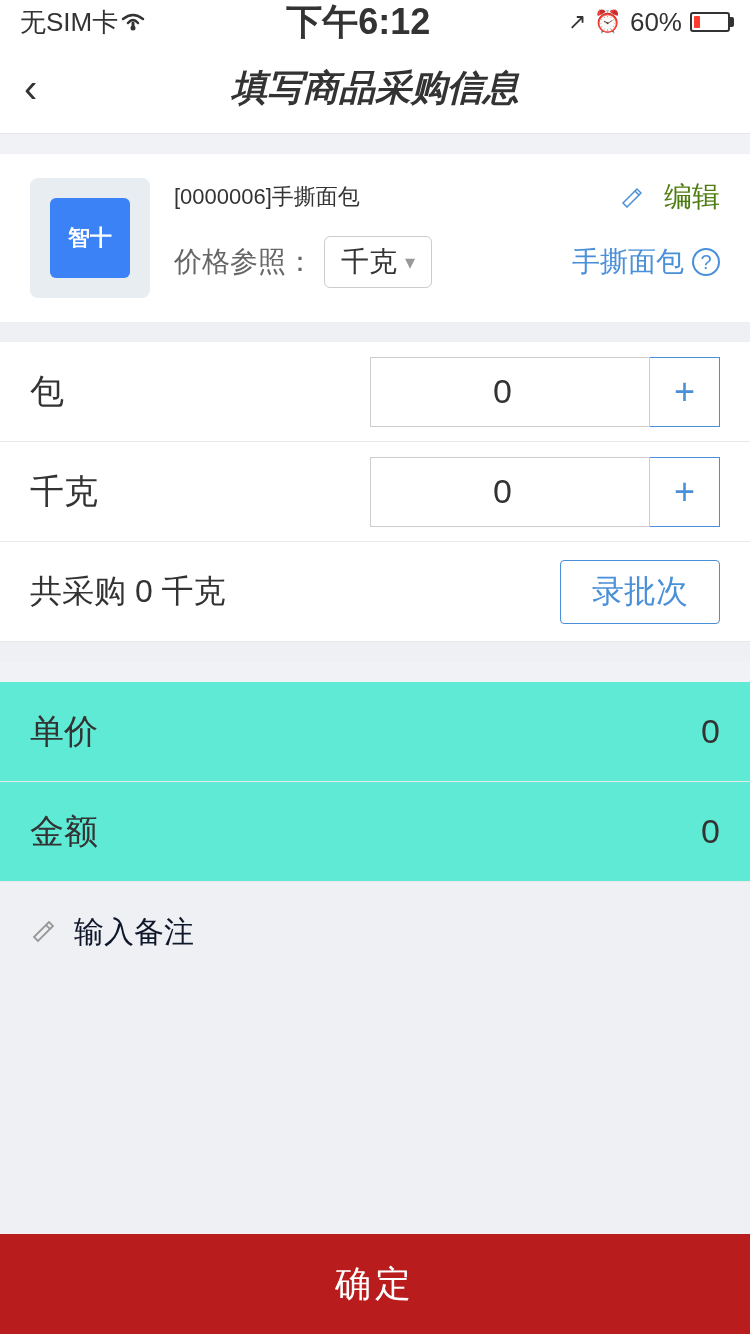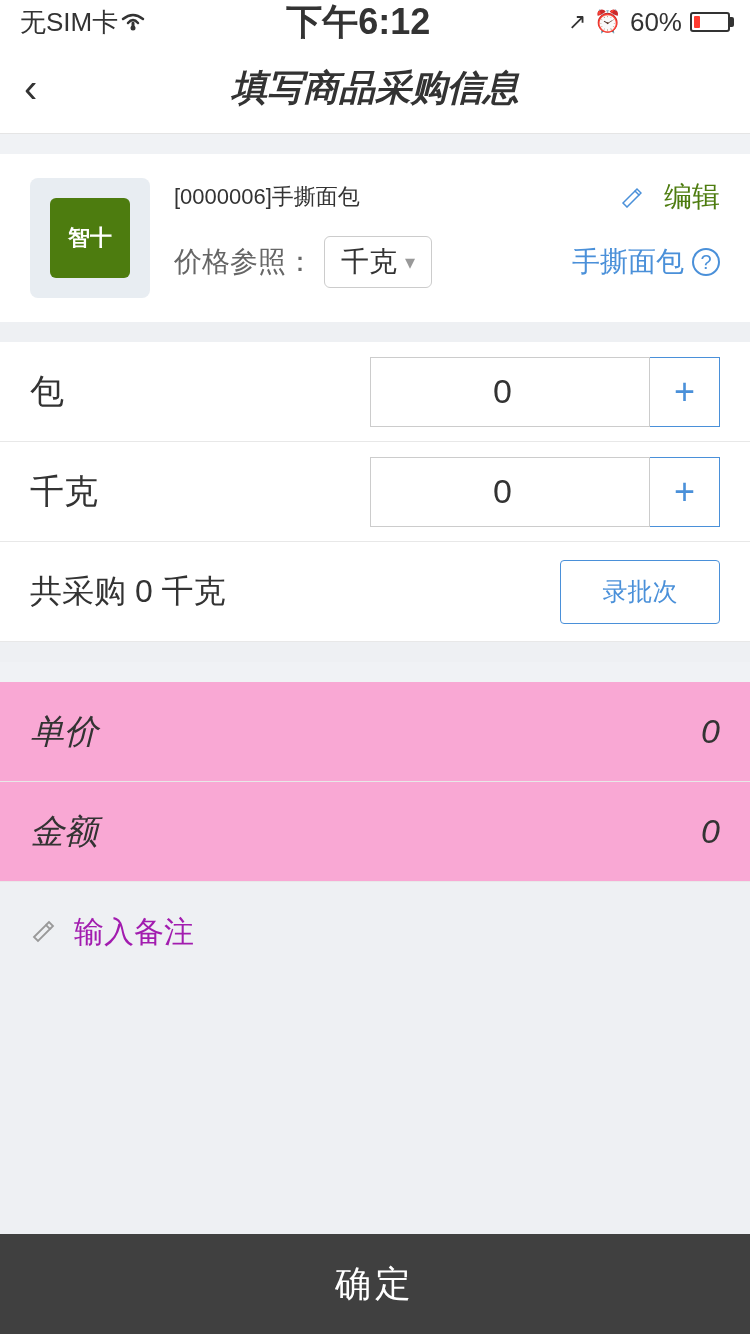--- a/index.html
+++ b/index.html
@@ -114,21 +114,21 @@
       background: #e8edf2;
       border-radius: 8px;
       display: flex;
       align-items: center;
       justify-content: center;
       flex-shrink: 0;
     }
     .product-logo {
       width: 80px;
       height: 80px;
-      background: #4d7c0f;
+      background: #3b82f6;
       border-radius: 6px;
       display: flex;
       align-items: center;
       justify-content: center;
     }
     .product-logo-text {
       font-size: 22px;
       color: #fff;
       font-weight: bold;
     }
@@ -258,33 +258,32 @@
     .total-text {
       font-size: 32px;
       color: #333;
     }
     .batch-btn {
       width: 160px;
       height: 64px;
       border: 1px solid #4a90d9;
       background: #fff;
       color: #4a90d9;
-      font-size: 25px;
+      font-size: 32px;
       border-radius: 4px;
       display: flex;
       align-items: center;
       justify-content: center;
       cursor: pointer;
     }
 
     
     .price-section {
-      background: #f9a8d4;
+      background: #5eead4;
       margin-top: 20px;
-      font-style: italic;
     }
     .price-row {
       display: flex;
       align-items: center;
       justify-content: space-between;
       padding: 0 30px;
       height: 100px;
       border-bottom: 1px solid #e8e8e8;
     }
     .price-label {
@@ -305,38 +304,38 @@
       align-items: center;
       gap: 16px;
       min-height: 100px;
     }
     .notes-icon {
       font-size: 30px;
       color: #999;
     }
     .notes-placeholder {
       font-size: 30px;
-      color: #a21caf;
+      color: #0f172a;
     }
 
     
     .content-area {
       flex: 1;
       background: #eef0f3;
       min-height: 300px;
     }
 
     
     .confirm-btn {
       position: fixed;
       bottom: 0;
       left: 0;
       width: 750px;
       height: 100px;
-      background: #404040;
+      background: #b91c1c;
       display: flex;
       align-items: center;
       justify-content: center;
       font-size: 36px;
       color: #fff;
       font-weight: 500;
       cursor: pointer;
       letter-spacing: 4px;
       margin-top: 12px;
     }

